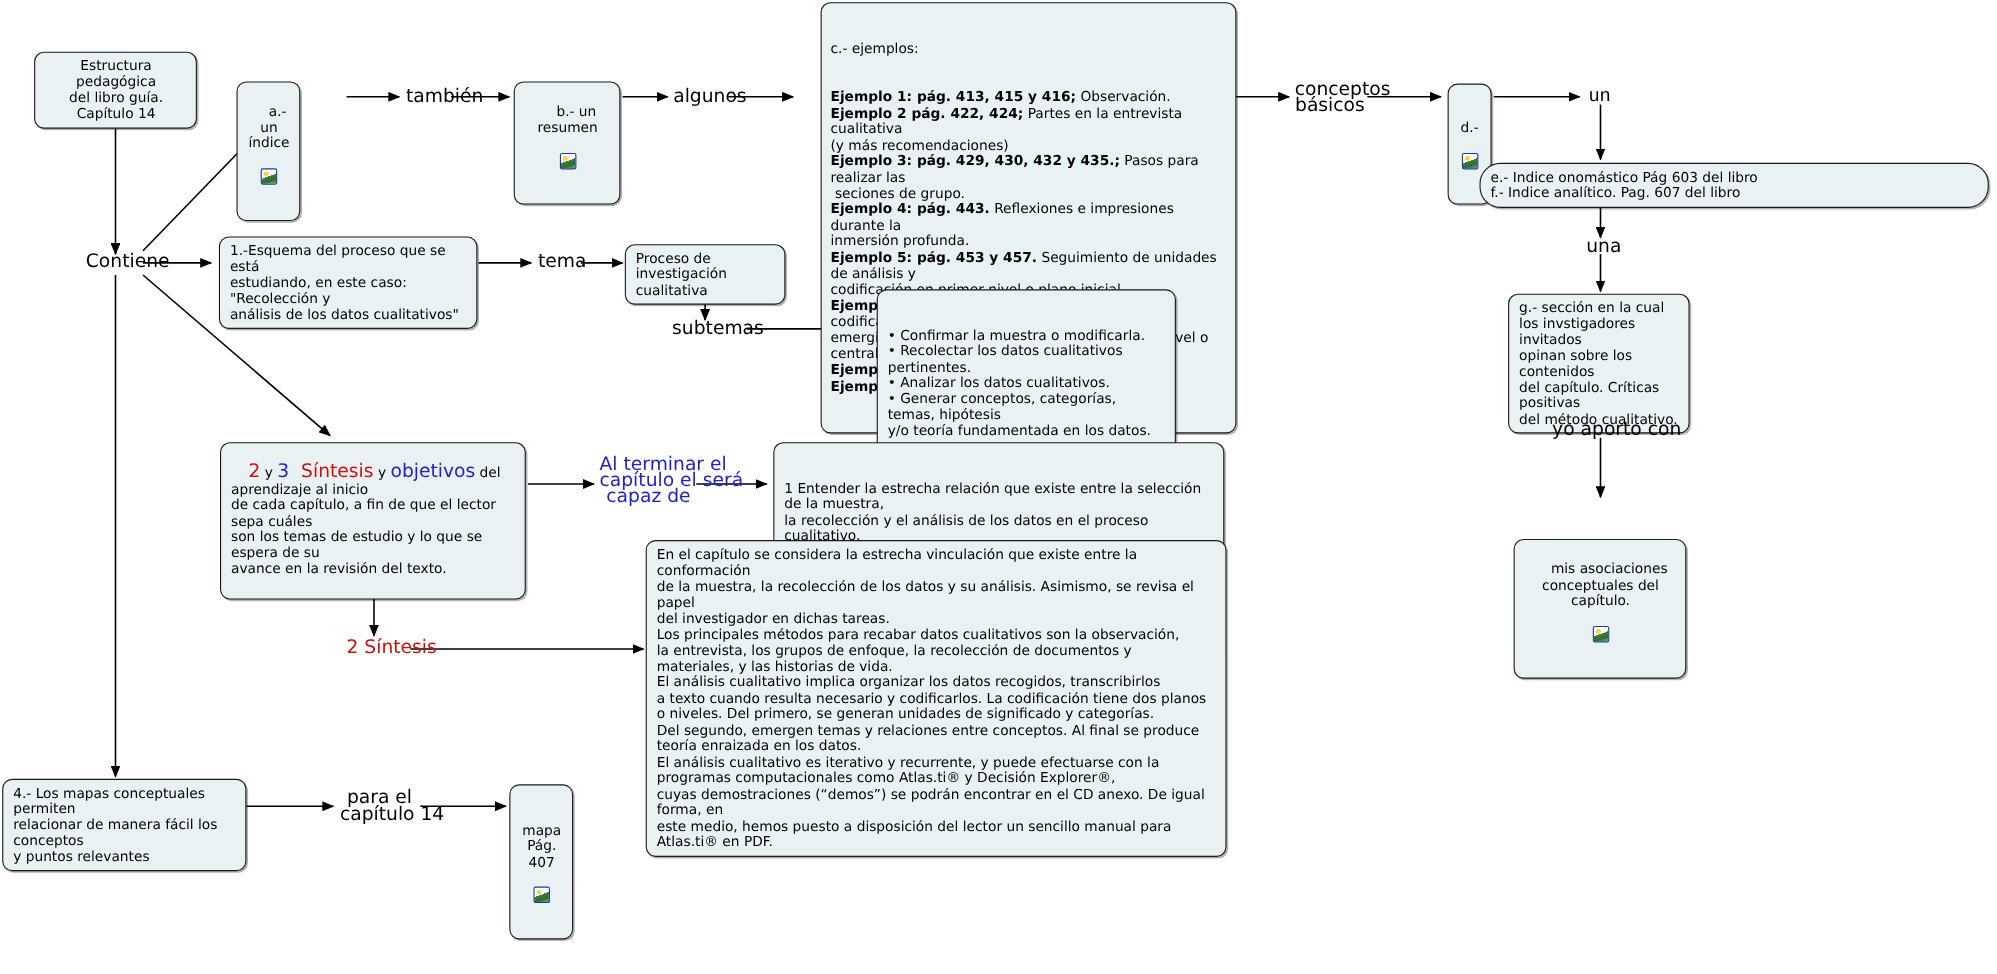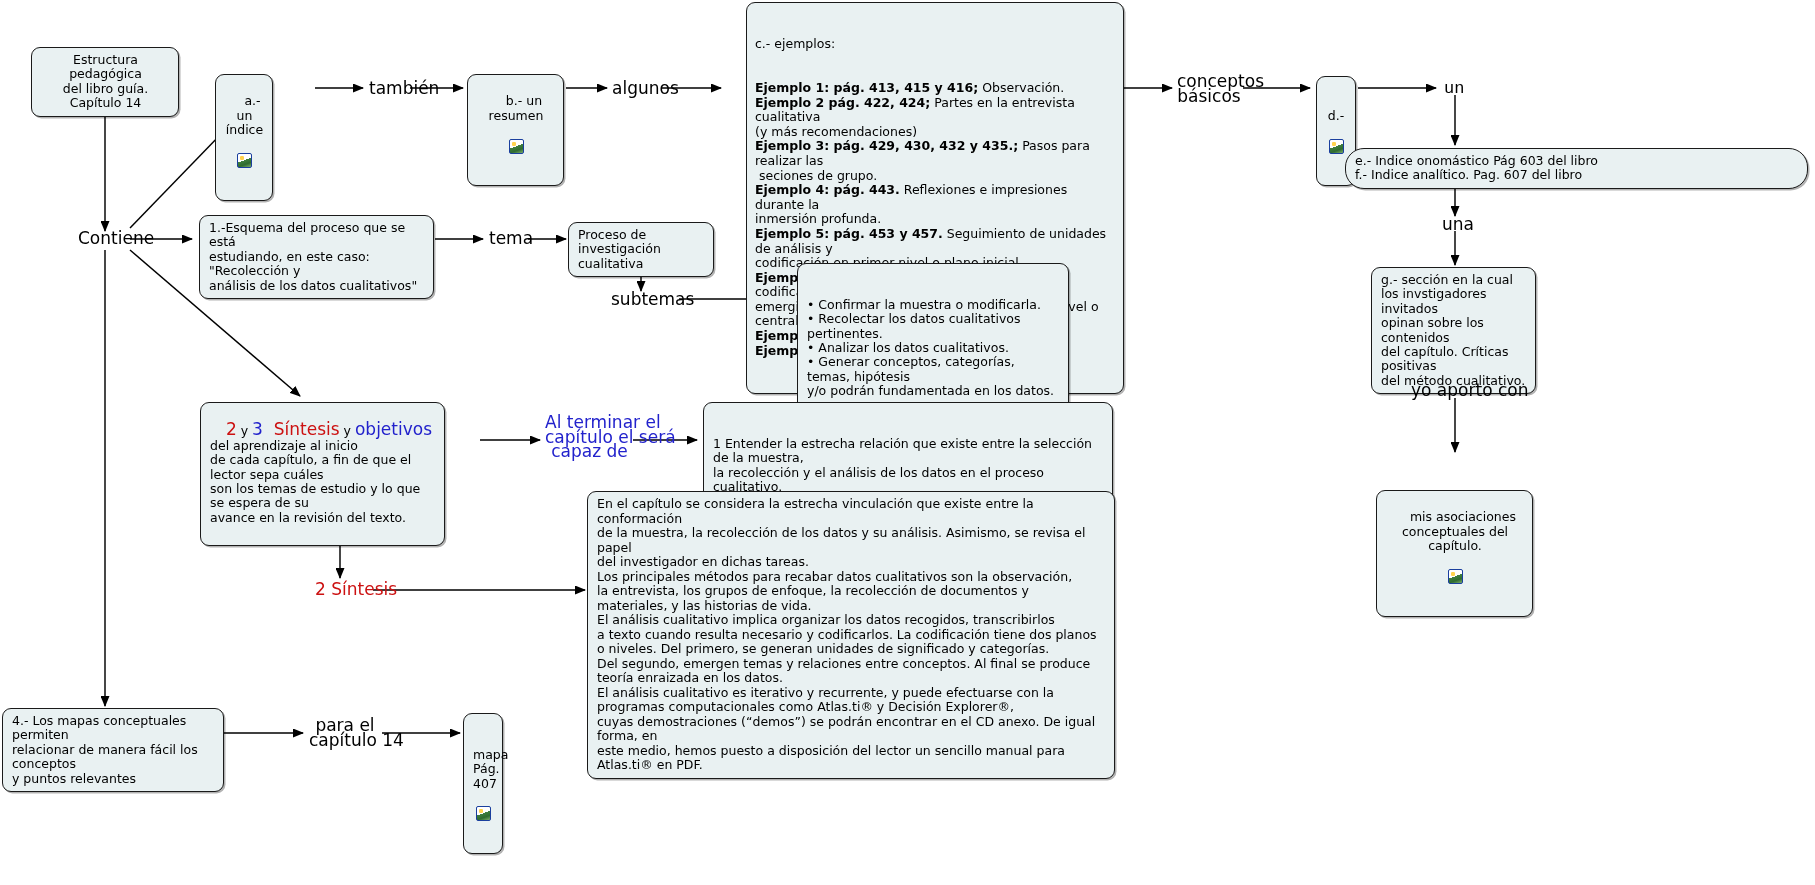--- a/index.html
+++ b/index.html
@@ -158,24 +158,24 @@
   </div>
 
   <div class="node" style="left:199px;top:215px;width:235px;">1.-Esquema del proceso que se está
 estudiando, en este caso: "Recolección y
 análisis de los datos cualitativos"</div>
 
   <div class="node" style="left:568px;top:222px;width:146px;">Proceso de investigación
 cualitativa</div>
 
   <div class="node" style="left:797px;top:263px;width:272px;">
-    <div id="subtemas-list"><div>• Confirmar la muestra o modificarla.</div><div>• Recolectar los datos cualitativos pertinentes.</div><div>• Analizar los datos cualitativos.</div><div>• Generar conceptos, categorías, temas, hipótesis</div><div>y/o podrán fundamentada en los datos.</div></div>
-  </div>
-
-  <div class="node" style="left:200px;top:402px;width:245px;">
+    <div id="subtemas-list"><div>• Confirmar la muestra o modificarla.</div><div>• Recolectar los datos cualitativos pertinentes.</div><div>• Analizar los datos cualitativos.</div><div>• Generar conceptos, categorías, temas, hipótesis</div><div>y/o teoría fundamentada en los datos.</div></div>
+  </div>
+
+  <div class="node" style="left:200px;top:402px;width:278px;">
     <span class="label red" style="position:static;">2</span><span style="position:static;"> y </span><span class="label blue" style="position:static;">3</span><span class="label red" style="position:static;">  Síntesis</span><span style="position:static;"> y </span><span class="label blue" style="position:static;">objetivos</span><span style="position:static;white-space:pre-wrap;"> del aprendizaje al inicio
 de cada capítulo, a fin de que el lector sepa cuáles
 son los temas de estudio y lo que se espera de su
 avance en la revisión del texto.</span>
   </div>
 
   <div class="node" style="left:703px;top:402px;width:410px;">
     <div id="objetivos-list"><div>1 Entender la estrecha relación que existe entre la selección de la muestra,</div><div>la recolección y el análisis de los datos en el proceso cualitativo.</div><div>2 Comprender quién recolecta los datos en la investigación cualitativa.</div><div>3 Conocer los principales métodos para recolectar datos cualitativos.</div><div>4 Efectuar análisis de datos cualitativos.</div></div>
   </div>
 
@@ -192,21 +192,21 @@
 teoría enraizada en los datos.
 El análisis cualitativo es iterativo y recurrente, y puede efectuarse con la
 programas computacionales como Atlas.ti® y Decisión Explorer®,
 cuyas demostraciones (“demos”) se podrán encontrar en el CD anexo. De igual forma, en
 este medio, hemos puesto a disposición del lector un sencillo manual para Atlas.ti® en PDF.</div>
 
   <div class="node" style="left:2px;top:708px;width:222px;">4.- Los mapas conceptuales permiten
 relacionar de manera fácil los conceptos
 y puntos relevantes</div>
 
-  <div class="node center" style="left:463px;top:713px;width:40px;padding-bottom:3px;">
+  <div class="node center" style="left:463px;top:713px;width:58px;padding-bottom:3px;">
     <span>mapa
 Pág. 407</span>
     <span class="imgicon"></span>
   </div>
 
   <div class="label" style="left:78px;top:231px;">Contiene</div>
 
   <div class="label" style="left:369px;top:81px;">también</div>
 
   <div class="label" style="left:612px;top:81px;">algunos</div>

